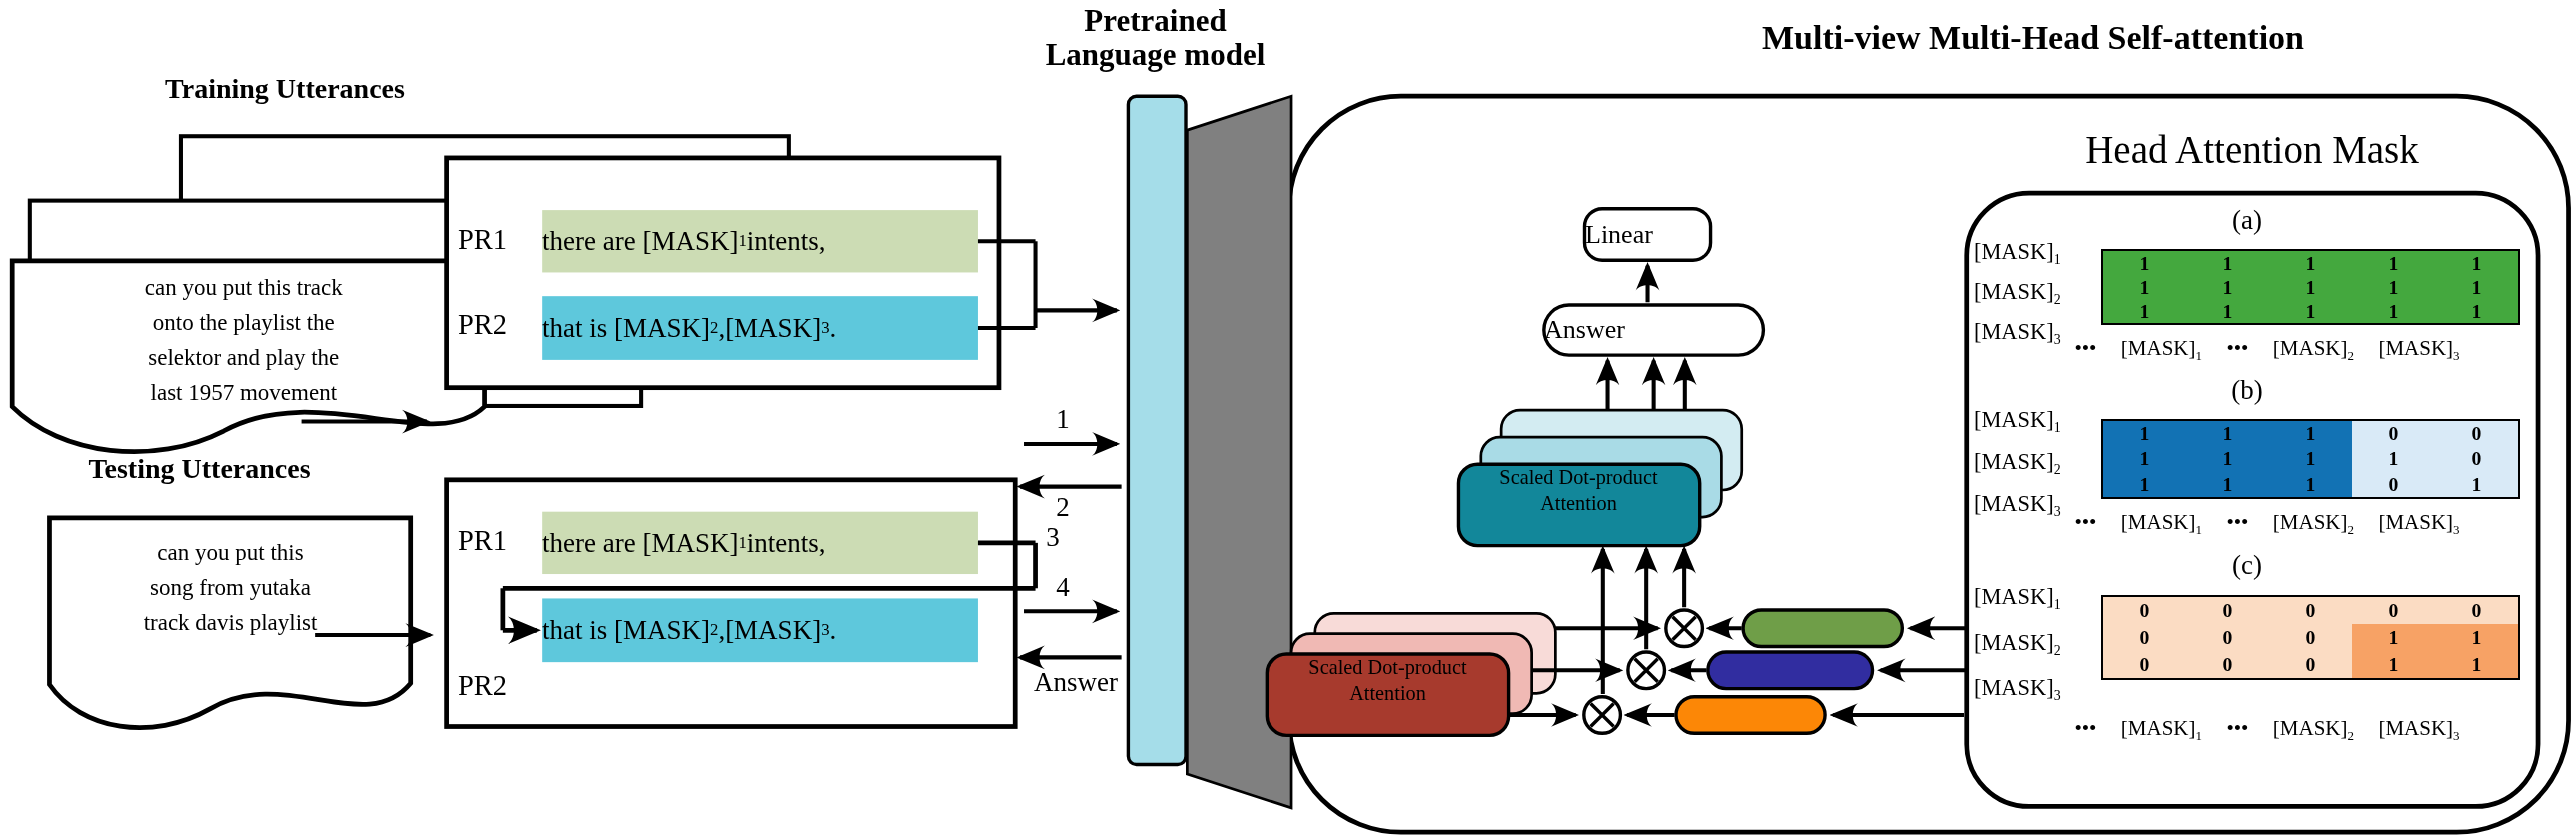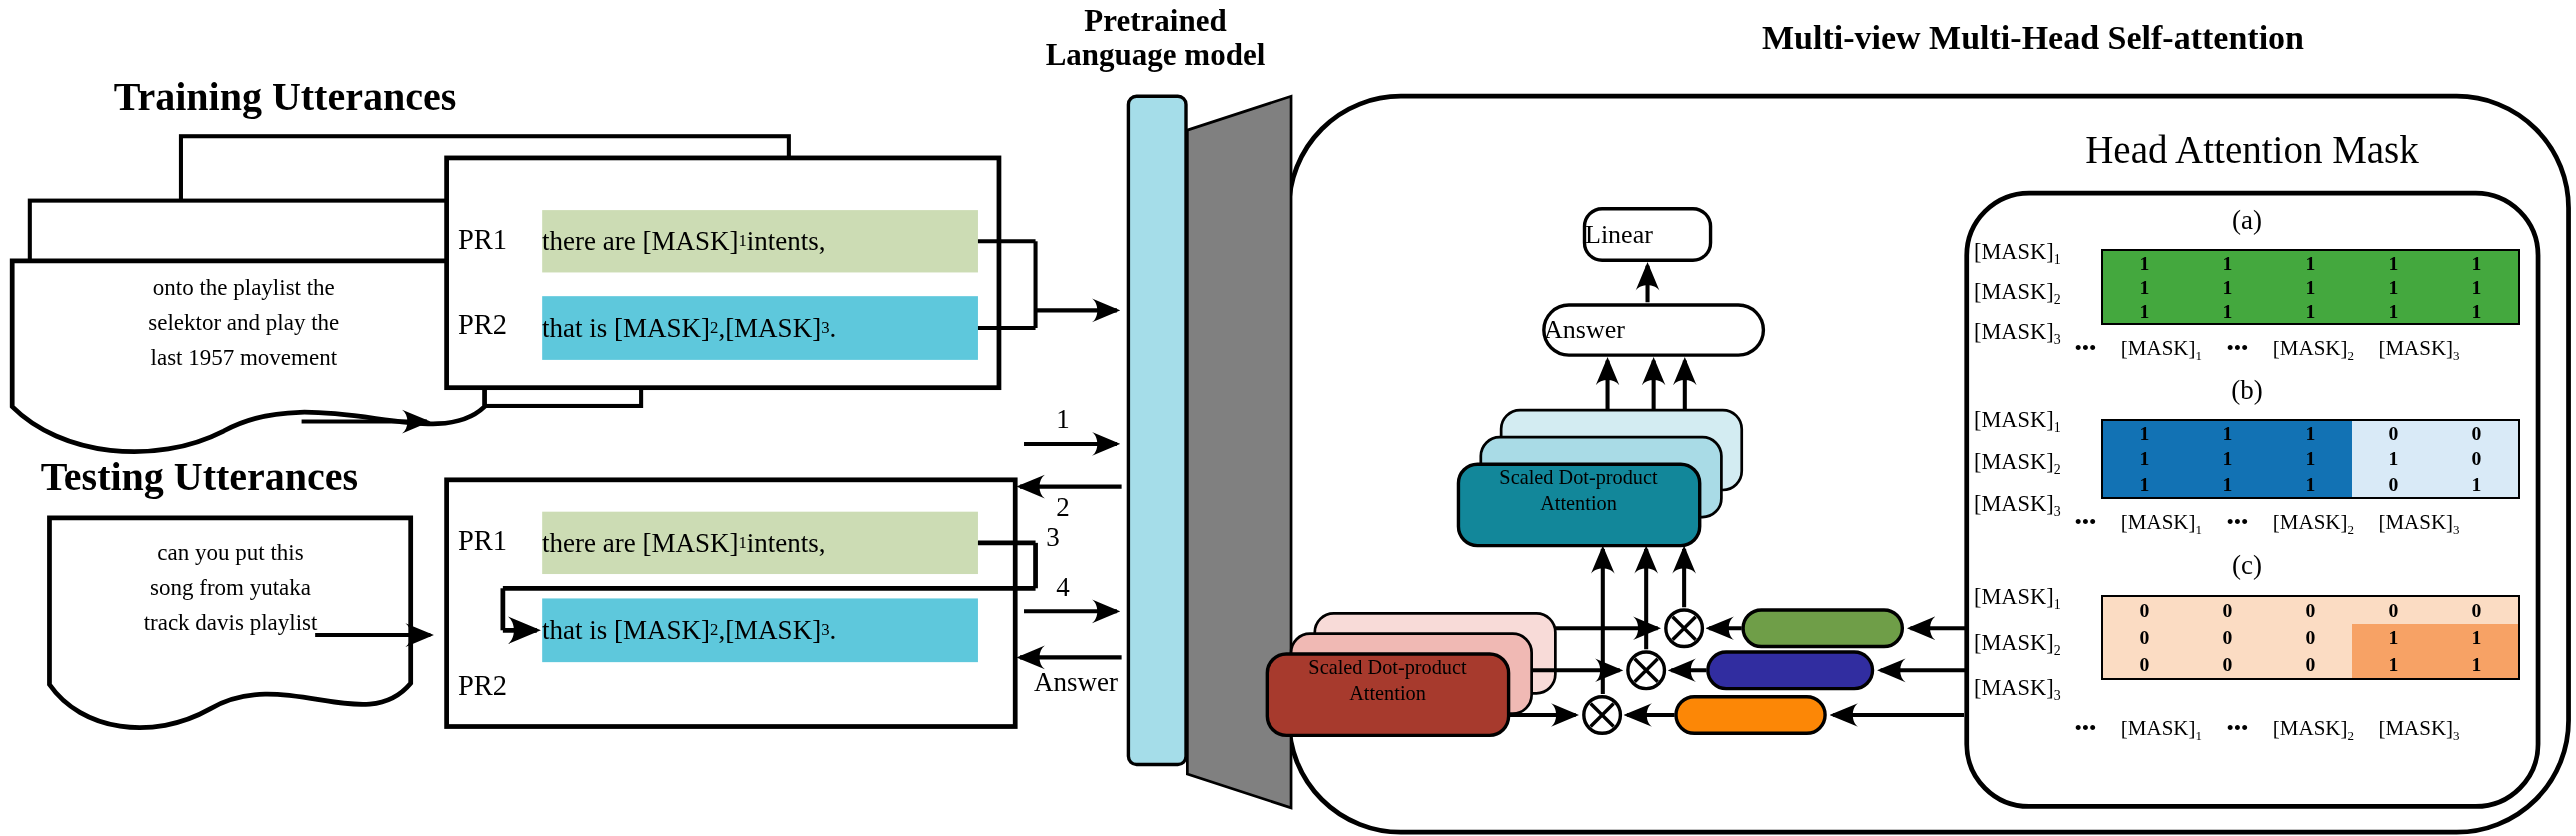--- a/index.html
+++ b/index.html
@@ -4,21 +4,21 @@
 <style>
   html,body{margin:0;padding:0;background:#fff;}
   #canvas{position:relative;width:2576px;height:837px;background:#fff;
           font-family:"Liberation Serif",serif;color:#000;overflow:hidden;}
   svg.layer{position:absolute;left:0;top:0;}
   .abs{position:absolute;}
   .ctr{display:flex;align-items:center;justify-content:flex-start;text-align:center;}
   .col{flex-direction:column;}
   .bold{font-weight:700;}
   sub{font-size:62%;line-height:0;}
-  .sectitle{font-weight:700;font-size:40px;text-align:center;}
+  .sectitle{font-weight:700;font-size:28px;text-align:center;}
   .doctext{font-size:23px;line-height:35px;text-align:center;}
   .prlabel{font-size:28.5px;}
   .stripetext{font-size:27px;}
   .steplabel{font-size:27px;text-align:center;}
   .boxlabel{font-size:26px;}
   .sdpatext{font-size:20.3px;line-height:26px;text-align:center;}
   .mlabel{font-size:27px;text-align:center;}
   .matrix{position:absolute;display:grid;grid-template-columns:repeat(5,1fr);border:2.7px solid #000;box-sizing:border-box;}
   .mcell{display:flex;align-items:center;justify-content:center;font-weight:700;font-size:19.7px;}
   .rowlabels{position:absolute;display:flex;flex-direction:column;justify-content:space-between;font-size:22.4px;}
@@ -152,20 +152,21 @@
 
     <g stroke="#000" stroke-width="5">
       <rect x="2572" y="900" width="235" height="54" rx="27" fill="#6f9e48"></rect>
       <rect x="2520" y="962" width="243" height="54" rx="27" fill="#312da0"></rect>
       <rect x="2473" y="1028" width="220" height="54" rx="27" fill="#fc8706"></rect>
     </g>
   </svg>
 
   <div class="abs sectitle" style="left:95px;top:73px;width:380px;">Training Utterances</div>
   <div class="abs doctext" style="left:20.3px;top:270px;width:447px;">
+    <div>can you put this track</div>
     <div>onto the playlist the</div>
     <div>selektor and play the</div>
     <div>last 1957 movement</div>
   </div>
 
   <div class="abs sectitle" style="left:9.5px;top:453px;width:380px;">Testing Utterances</div>
   <div class="abs doctext" style="left:61px;top:535px;width:339px;">
     <div>can you put this</div>
     <div>song from  yutaka</div>
     <div>track davis playlist</div>

